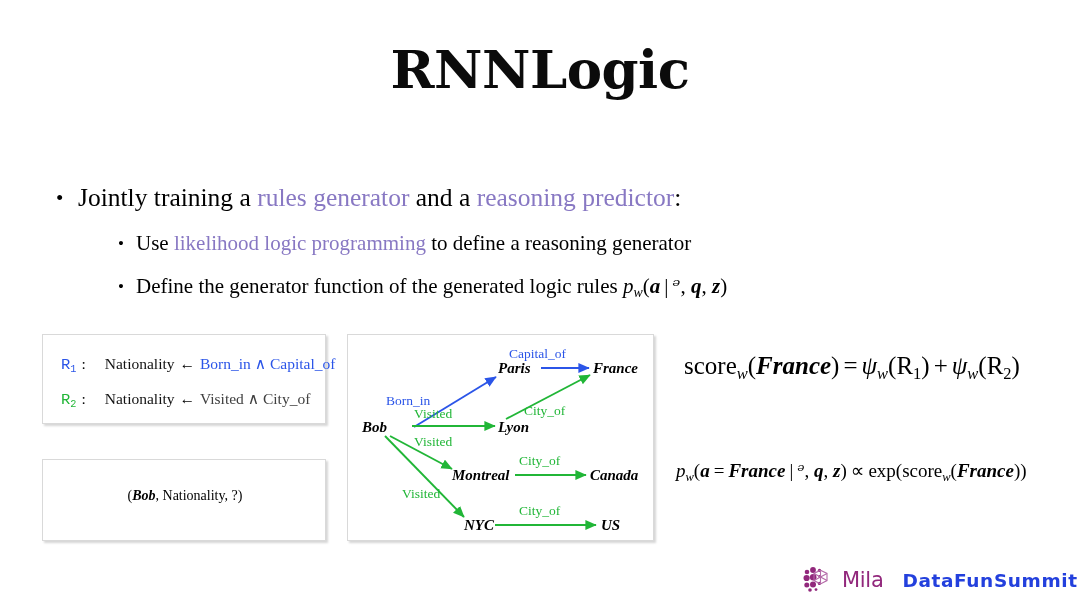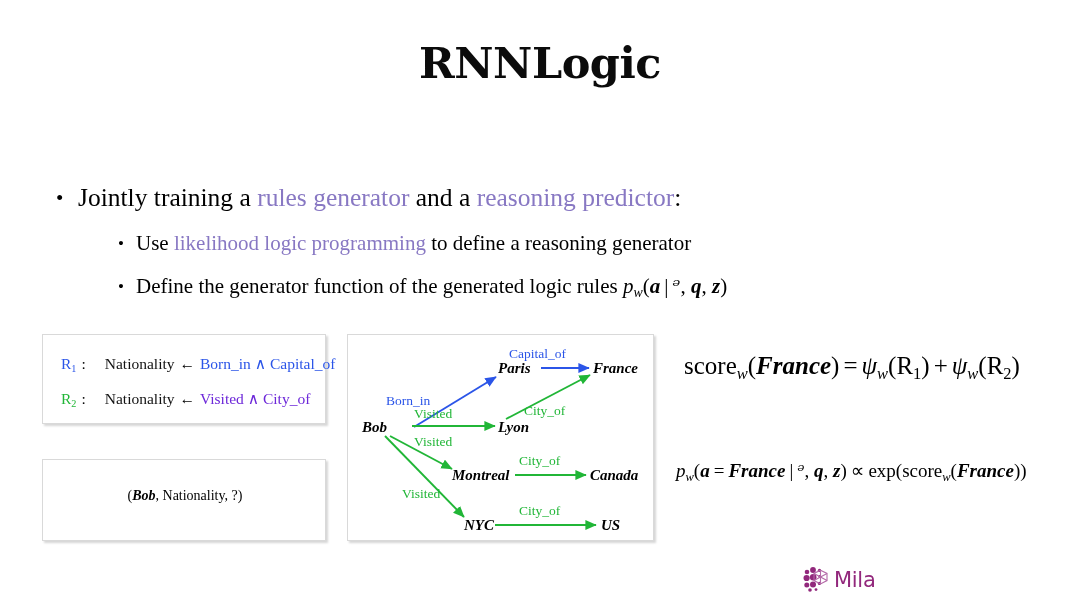--- a/index.html
+++ b/index.html
@@ -18,21 +18,21 @@
 
   
   .slide-title {
     position: absolute;
     top: 38px;
     left: 0;
     width: 1080px;
     text-align: center;
     font-family: "DejaVu Serif", serif;
     font-weight: bold;
-    font-size: 43px;
+    font-size: 53px;
     letter-spacing: -0.5px;
     color: #0b0b0b;
   }
 
   
   .bullet-l1 {
     position: absolute;
     left: 56px;
     top: 183px;
     font-size: 25.5px;
@@ -106,26 +106,26 @@
   }
 
   .rule-row {
     position: absolute;
     left: 18px;
     font-size: 15.5px;
     white-space: nowrap;
   }
   .rule-row.r1 { top: 20px; }
   .rule-row.r2 { top: 55px; }
-  .rule-id { font-family: Liberation Serif, serif; }
+  .rule-id { font-family: Liberation Mono, monospace; }
   .rule-id.blue { color: #2b55e8; }
   .rule-id.green { color: #21b637; }
   .rule-head { color: #111111; padding-left: 14px; }
   .rule-body.blue { color: #2b55e8; text-align: right; }
-  .rule-body.green { color: #6d28d9; }
+  .rule-body.green { color: #404040; }
   .arrow-l { padding: 0 5px; }
 
   .query-text {
     position: absolute;
     left: 0;
     top: 28px;
     width: 284px;
     text-align: center;
     font-size: 14px;
   }
@@ -184,21 +184,21 @@
   }
   #mila-logo {
     display: flex;
     align-items: center;
   }
   #mila-wordmark {
     font-family: "DejaVu Sans", sans-serif;
     font-size: 21px;
     color: #92287c;
     letter-spacing: -0.3px;
-    margin-left: 1px;
+    margin-left: 9px;
   }
   #dfs-wordmark {
     font-family: "DejaVu Sans", sans-serif;
     font-weight: bold;
     font-size: 18.5px;
     color: #2340dd;
     letter-spacing: 0.6px;
     margin-left: 19px;
   }
 </style>
@@ -307,13 +307,14 @@
       </g>
       <g stroke="#b46aa8" stroke-width="1.1" fill="none">
         <path d="M17.5,4.2 L24,7.4 L24,14.6 L17.5,18 L11,14.6 L11,7.4 Z"></path>
         <path d="M17.5,4.2 L17.5,18"></path>
         <path d="M11,7.4 L24,14.6"></path>
         <path d="M11,14.6 L24,7.4"></path>
       </g>
     </svg>
     <span id="mila-wordmark">Mila</span>
   </div>
+  <span id="dfs-wordmark">DataFunSummit</span>
 </div>
 
 </body></html>

